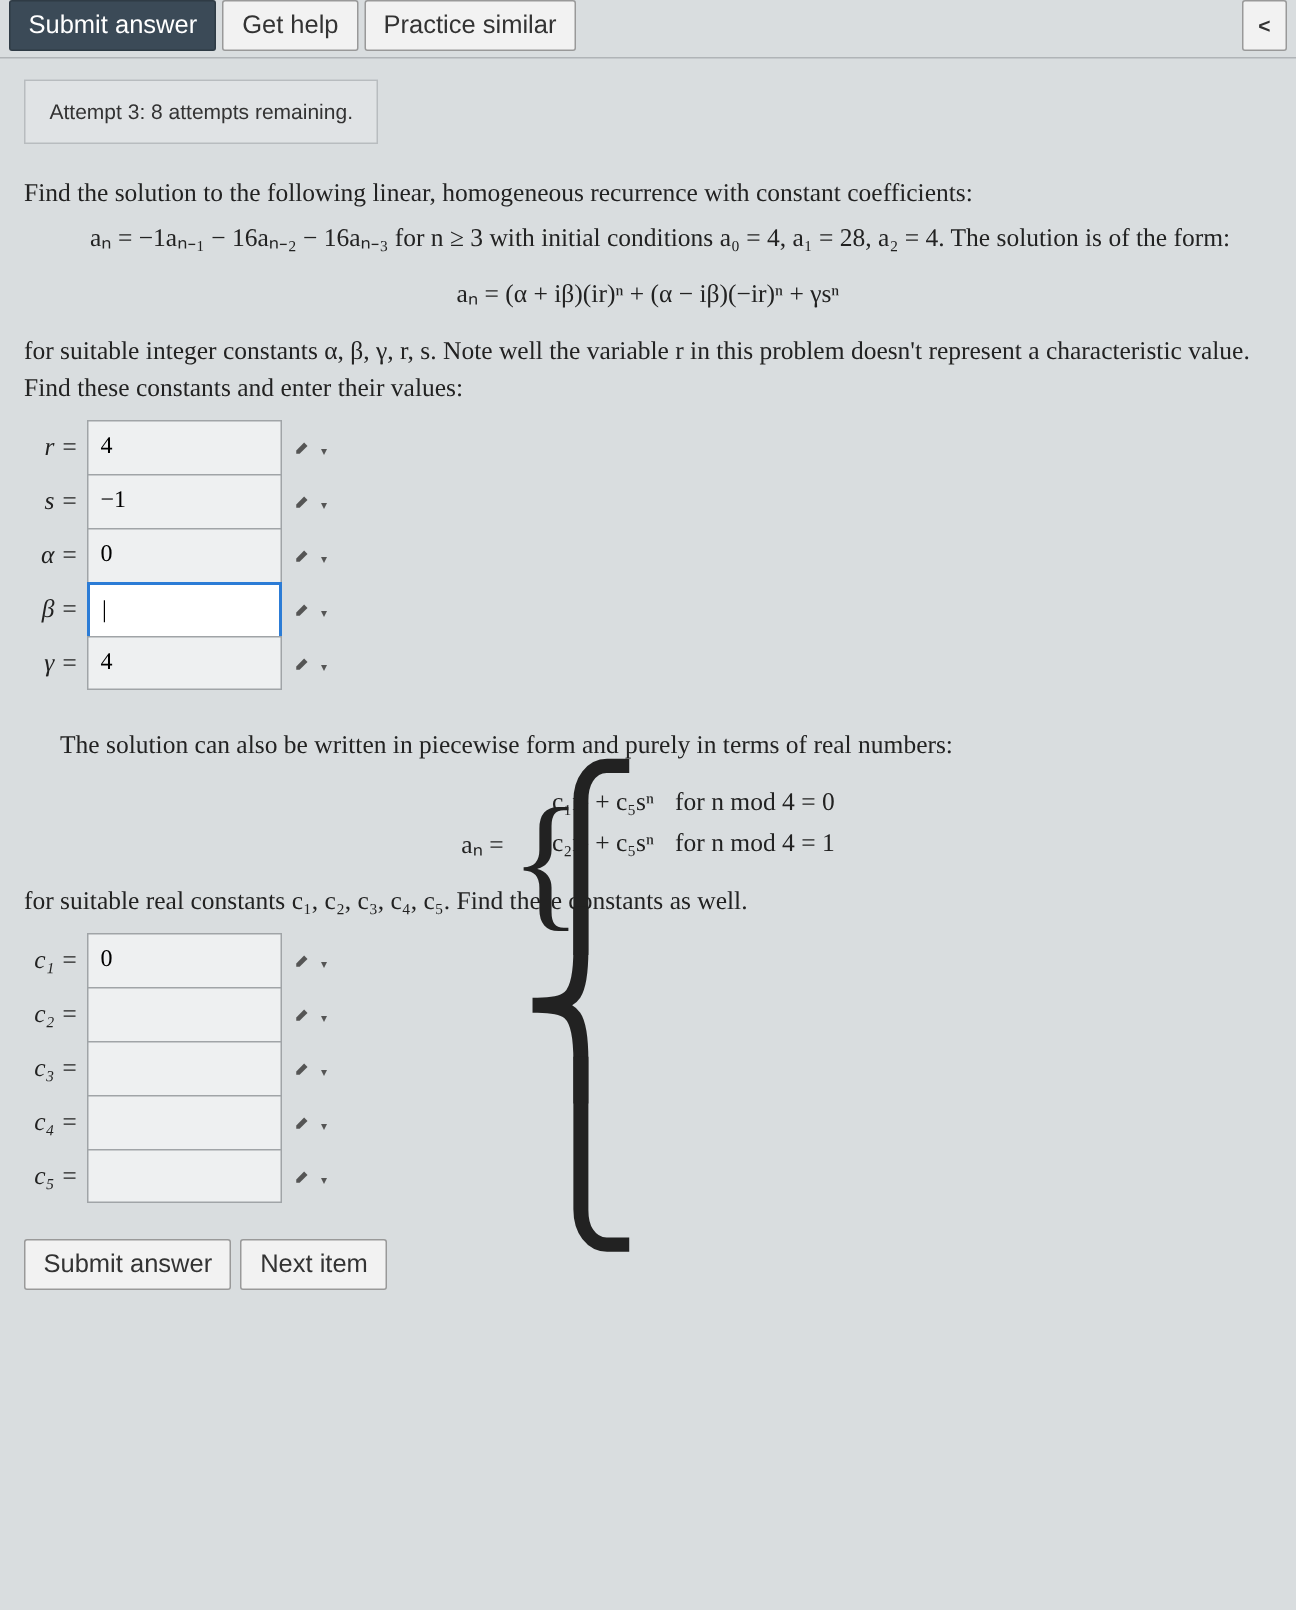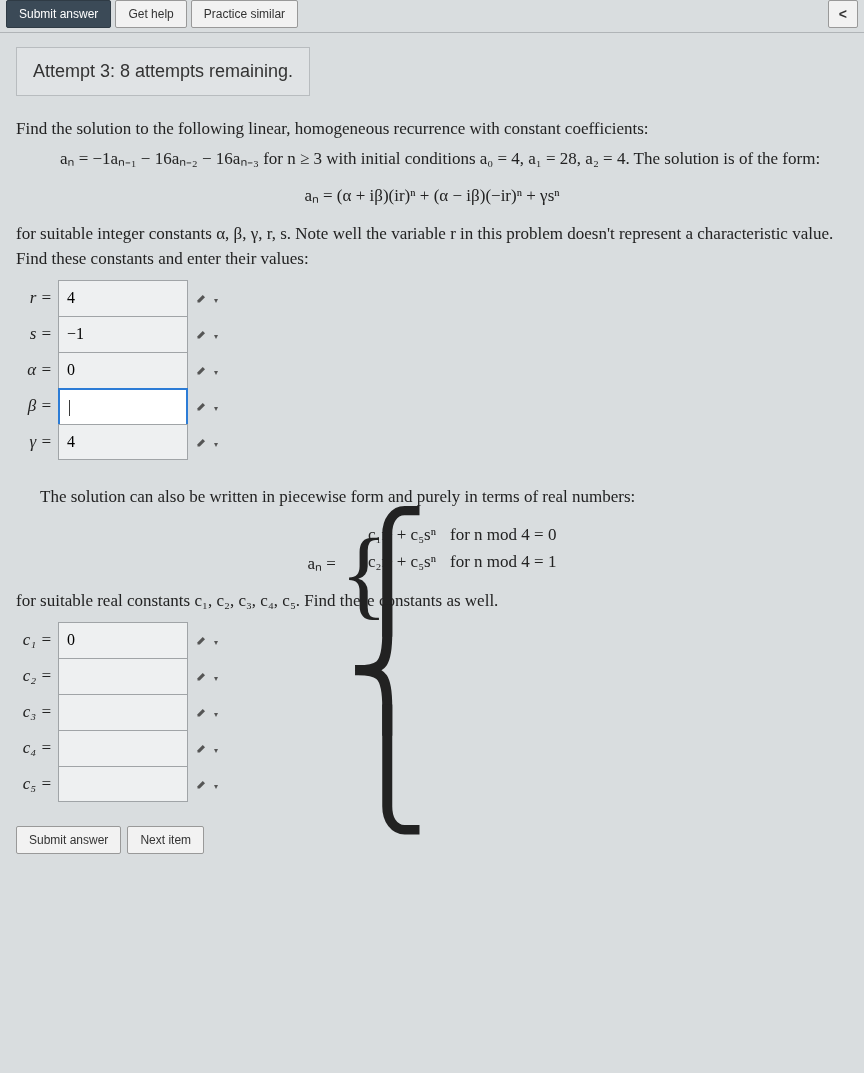--- a/index.html
+++ b/index.html
@@ -12,21 +12,21 @@
     width: 864px;
   }
   .toolbar {
     display: flex;
     gap: 4px;
     padding: 0 6px 4px 6px;
     align-items: stretch;
   }
   .btn {
     font-family: Arial, sans-serif;
-    font-size: 12px;
+    font-size: 17px;
     padding: 6px 12px;
     border: 1px solid #999;
     background: #f2f2f2;
     color: #333;
     cursor: pointer;
     border-radius: 2px;
   }
   .btn-primary {
     background: #3b4a57;
     color: #fff;
@@ -48,21 +48,21 @@
     padding: 14px 16px;
     font-size: 17px;
     line-height: 1.5;
   }
   .attempt-box {
     display: inline-block;
     border: 1px solid #b8bcbf;
     background: #e0e3e5;
     padding: 10px 16px;
     font-family: Arial, sans-serif;
-    font-size: 18px;
+    font-size: 14px;
     color: #333;
     margin-bottom: 20px;
   }
   .math { font-family: 'Cambria Math', Georgia, serif; }
   .center { text-align: center; margin: 12px 0; }
   .field-row {
     display: flex;
     align-items: center;
     gap: 6px;
     margin: 0;

